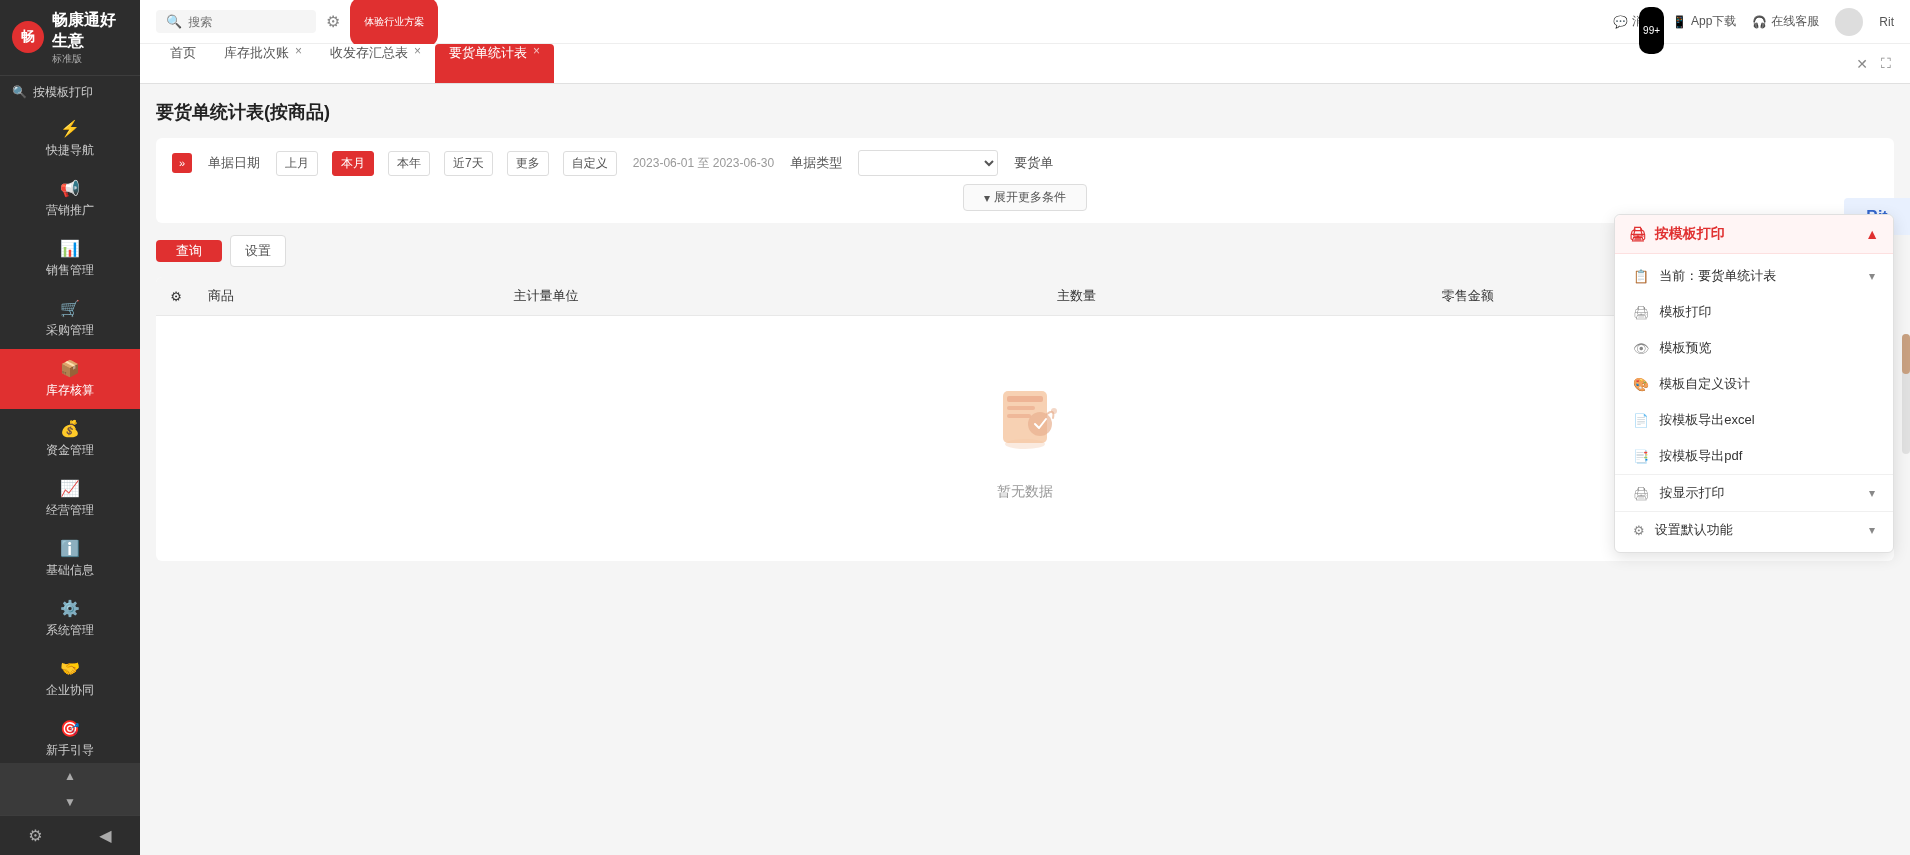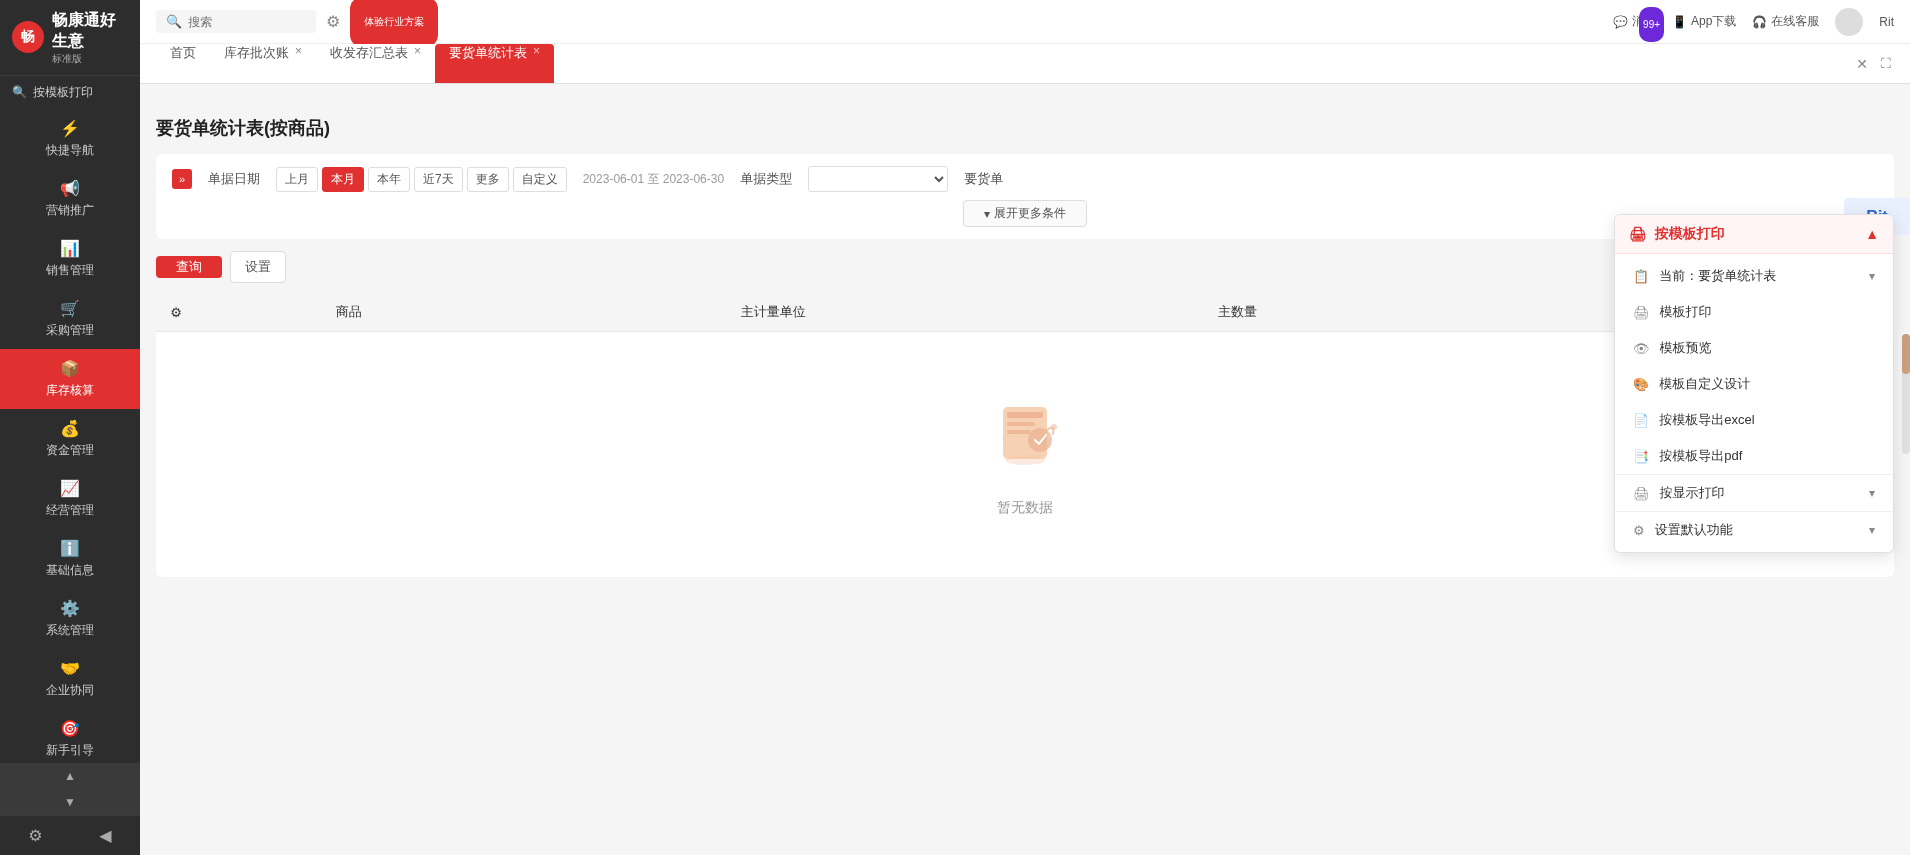--- a/index.html
+++ b/index.html
@@ -152,25 +152,25 @@
       gap: 4px;
       color: #555;
       cursor: pointer;
       font-size: 12px;
       position: relative;
     }
     .badge {
       position: absolute;
       top: -6px;
       right: -8px;
-      background: #6d28d9;
+      background: #000000;
       color: #fff;
       border-radius: 10px;
       font-size: 10px;
-      padding: 12px 4px;
+      padding: 18px 4px;
       min-width: 16px;
       text-align: center;
     }
     .topbar-avatar {
       width: 28px;
       height: 28px;
       background: #ddd;
       border-radius: 50%;
     }
     .topbar-username { font-size: 12px; color: #555; }
@@ -230,21 +230,20 @@
       background: #f5f5f5;
       padding: 16px;
       position: relative;
     }
 
     .page-title {
       font-size: 18px;
       font-weight: bold;
       color: #222;
       margin-bottom: 14px;
-      margin-top: 16px;
     }
 
     
     .filter-card {
       background: #fff;
       border-radius: 6px;
       padding: 12px 16px;
       margin-bottom: 12px;
     }
     .filter-row {
@@ -254,21 +253,21 @@
       flex-wrap: wrap;
     }
     .filter-label {
       color: #555;
       font-size: 13px;
       white-space: nowrap;
     }
     .date-group {
       display: flex;
       align-items: center;
-      gap: 4px;
+      gap: 14px;
     }
     .date-btn {
       padding: 3px 8px;
       border: 1px solid #ddd;
       border-radius: 3px;
       background: #fff;
       cursor: pointer;
       font-size: 12px;
       color: #555;
     }
@@ -376,21 +375,21 @@
       border-radius: 6px;
       overflow: hidden;
     }
     .data-table table {
       width: 100%;
       border-collapse: collapse;
     }
     .data-table th {
       background: #f5f5f5;
       padding: 10px 12px;
-      text-align: center;
+      text-align: left;
       font-size: 13px;
       color: #333;
       border-bottom: 1px solid #e8e8e8;
       font-weight: 500;
     }
     .data-table th:first-child {
       width: 40px;
       text-align: center;
     }
     .empty-state {

